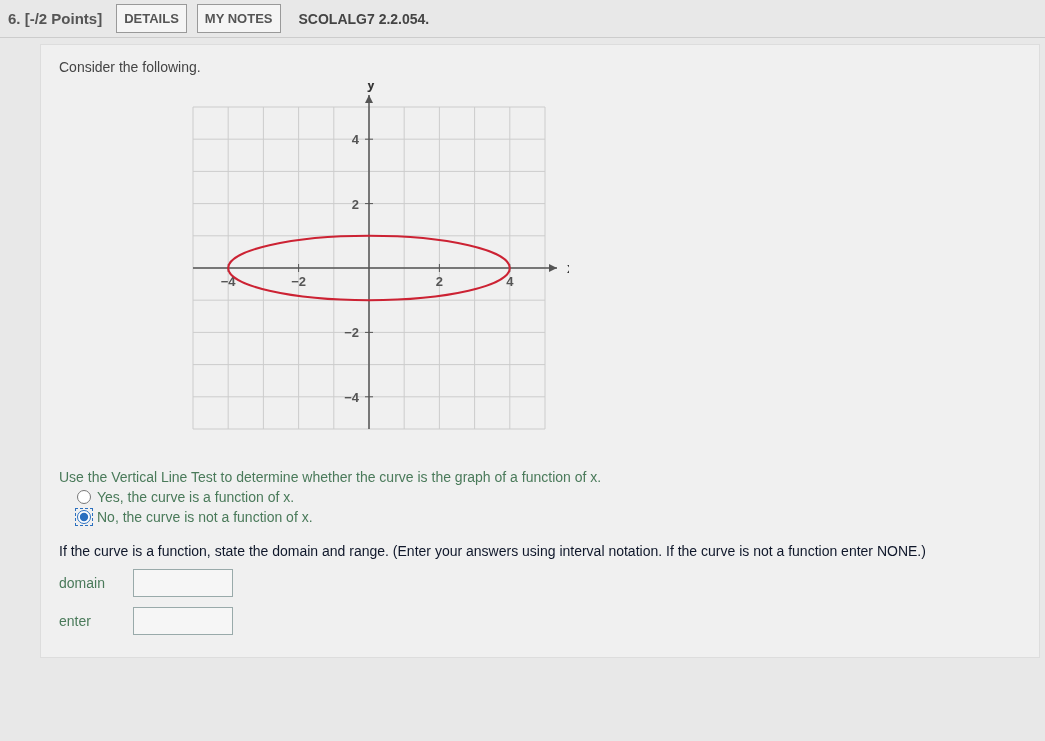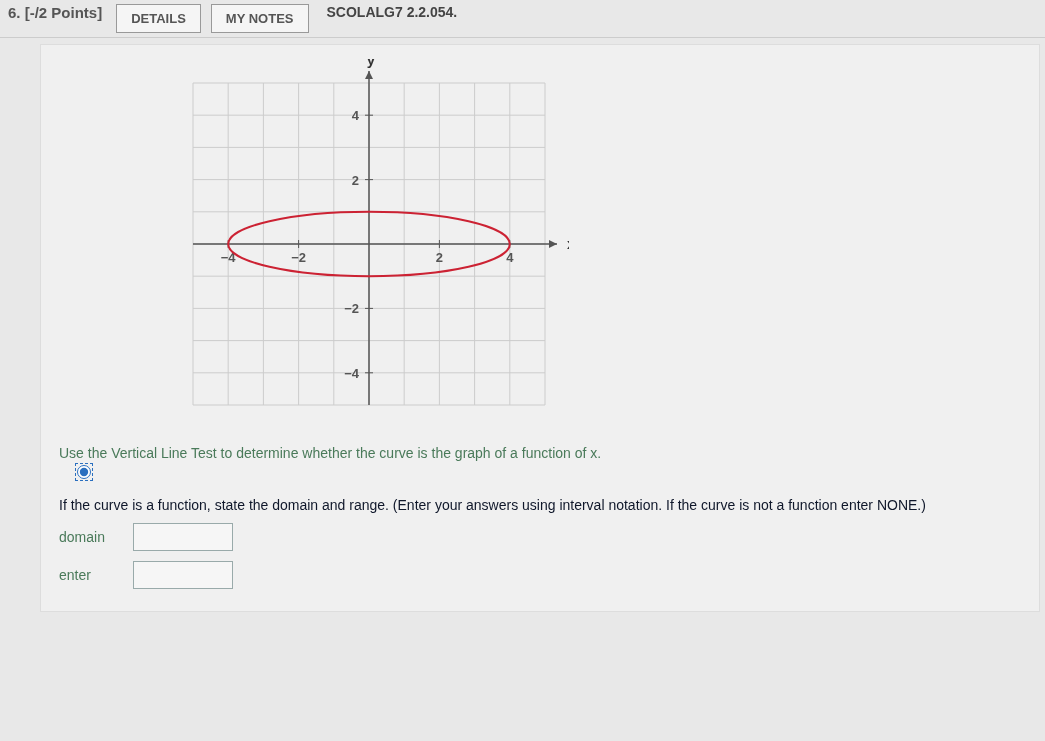--- a/index.html
+++ b/index.html
@@ -7,30 +7,31 @@
   font-family: Arial, Helvetica, sans-serif;
   background: #e8e8e8;
   width: 1045px;
   height: 741px;
   overflow: hidden;
   font-size: 14px;
   color: #333;
 }
 .header {
   display: flex;
+  align-items: center;
   gap: 10px;
   padding: 4px 8px;
   background: #e8e8e8;
   border-bottom: 1px solid #ccc;
 }
 .qnum { font-weight: bold; color: #555; font-size: 15px; margin-right: 4px;}
 .btn {
   border: 1px solid #999;
   background: #f5f5f5;
-  padding: 6px 14px;
+  padding: 6px 7px;
   font-size: 13px;
   font-weight: bold;
   color: #555;
   cursor: pointer;
 }
 .refcode { font-weight: bold; color: #444; font-size: 14px; margin-left: 8px;}
 .body-area {
   background: #f0f0f0;
   margin: 6px 0 0 40px;
   padding: 14px 18px 20px 18px;
@@ -60,20 +61,21 @@
   <span class="qnum">
     <span>6.</span>
     <span>[-/2 Points]</span>
   </span>
   <button class="btn">DETAILS</button>
   <button class="btn">MY NOTES</button>
   <span class="refcode">SCOLALG7 2.2.054.</span>
 </div>
 
 <div class="body-area">
+  <div class="prompt">Consider the following.</div>
 
   <div class="chart-wrap">
     <svg class="chart" id="chart-svg" width="400" height="370">
         <line x1="24" y1="346" x2="24" y2="24" stroke="#ccc" stroke-width="1"></line>
         <line x1="59.2" y1="346" x2="59.2" y2="24" stroke="#ccc" stroke-width="1"></line>
         <line x1="94.4" y1="346" x2="94.4" y2="24" stroke="#ccc" stroke-width="1"></line>
         <line x1="129.6" y1="346" x2="129.6" y2="24" stroke="#ccc" stroke-width="1"></line>
         <line x1="164.8" y1="346" x2="164.8" y2="24" stroke="#ccc" stroke-width="1"></line>
         <line x1="200" y1="346" x2="200" y2="24" stroke="#ccc" stroke-width="1"></line>
         <line x1="235.2" y1="346" x2="235.2" y2="24" stroke="#ccc" stroke-width="1"></line>
@@ -113,22 +115,27 @@
         <line x1="196" y1="56.2" x2="204" y2="56.2" stroke="#555"></line>
         <text x="190" y="61.2" text-anchor="end" font-size="13" fill="#555" font-weight="bold">4</text>
         <text x="202" y="6" font-size="15" fill="#333" font-weight="bold" text-anchor="middle">y</text>
         <text x="398" y="190" font-size="15" fill="#333" font-weight="bold">x</text>
         <ellipse cx="200" cy="185" rx="140.8" ry="32.2" stroke="#c23" stroke-width="2" fill="none"></ellipse>
       </svg>
   </div>
 
   <div class="qtext">Use the Vertical Line Test to determine whether the curve is the graph of a function of x.</div>
 
+  <label class="radio-row">
+    <input type="radio" name="vlt" style="">
+    <span>Yes, the curve is a function of x.</span>
+  </label>
   <label class="radio-row selected">
     <input type="radio" name="vlt" checked="" style="">
+    <span>No, the curve is not a function of x.</span>
   </label>
 
   <div class="sect2">If the curve is a function, state the domain and range. (Enter your answers using interval notation. If the curve is not a function enter NONE.)</div>
 
   <div class="field-row">
     <span class="label">domain</span>
     <input class="ans-input" value="" style="">
   </div>
   <div class="field-row">
     <span class="label">enter</span>

